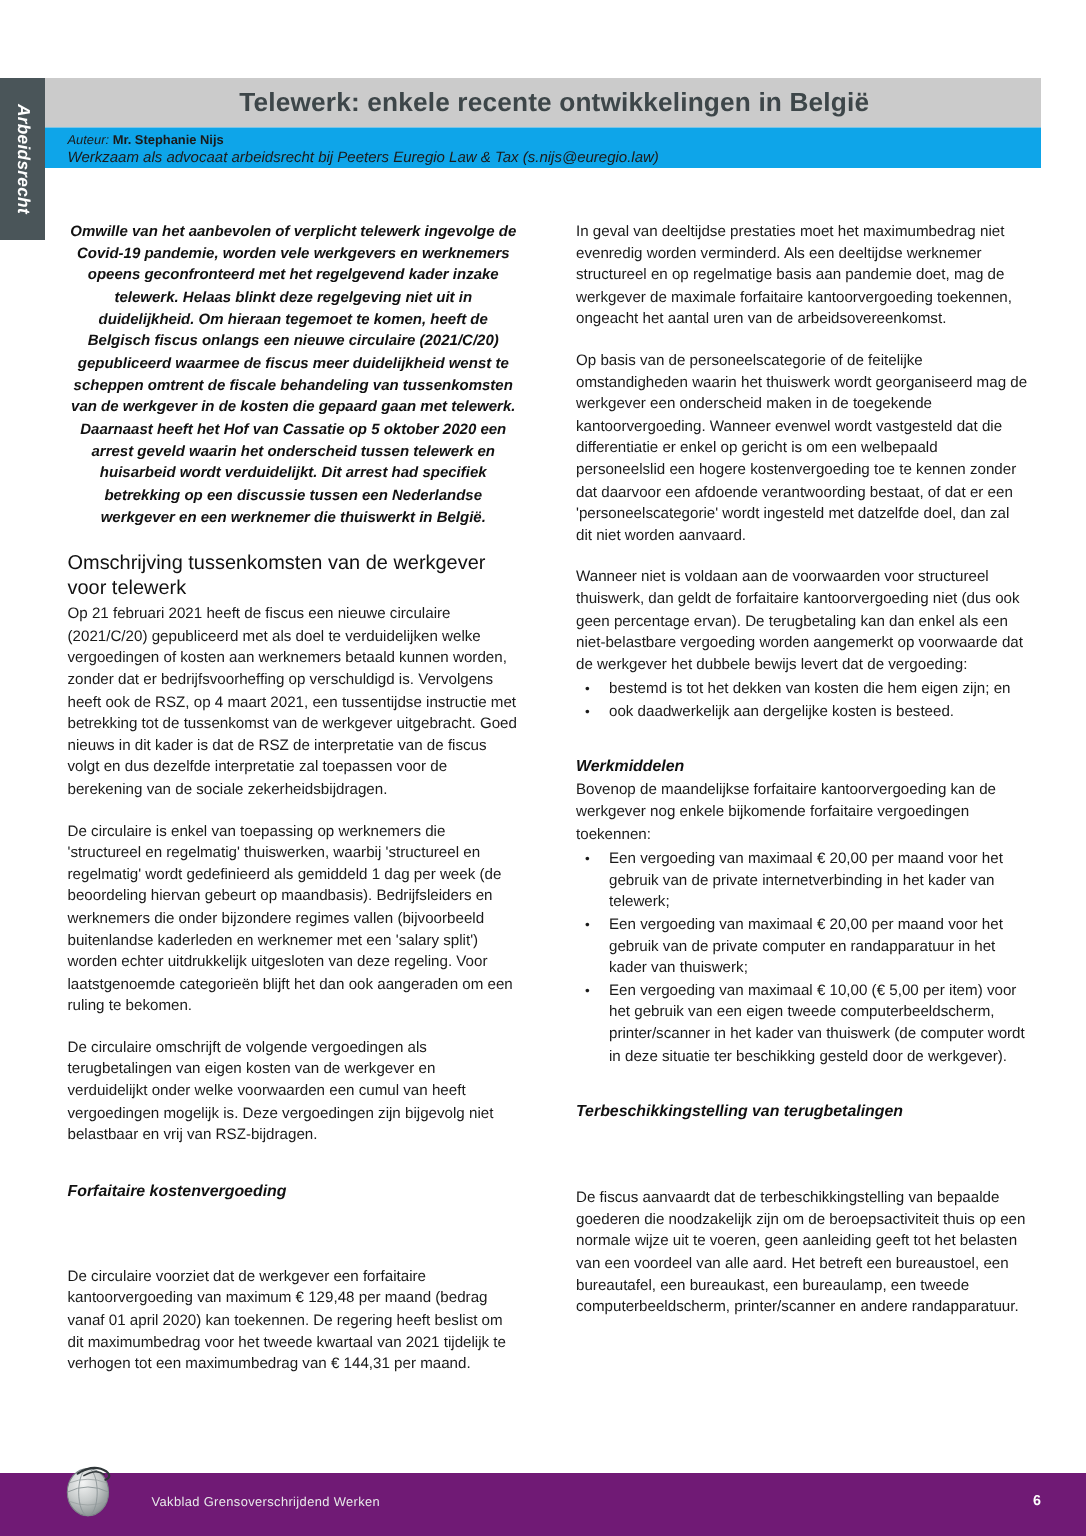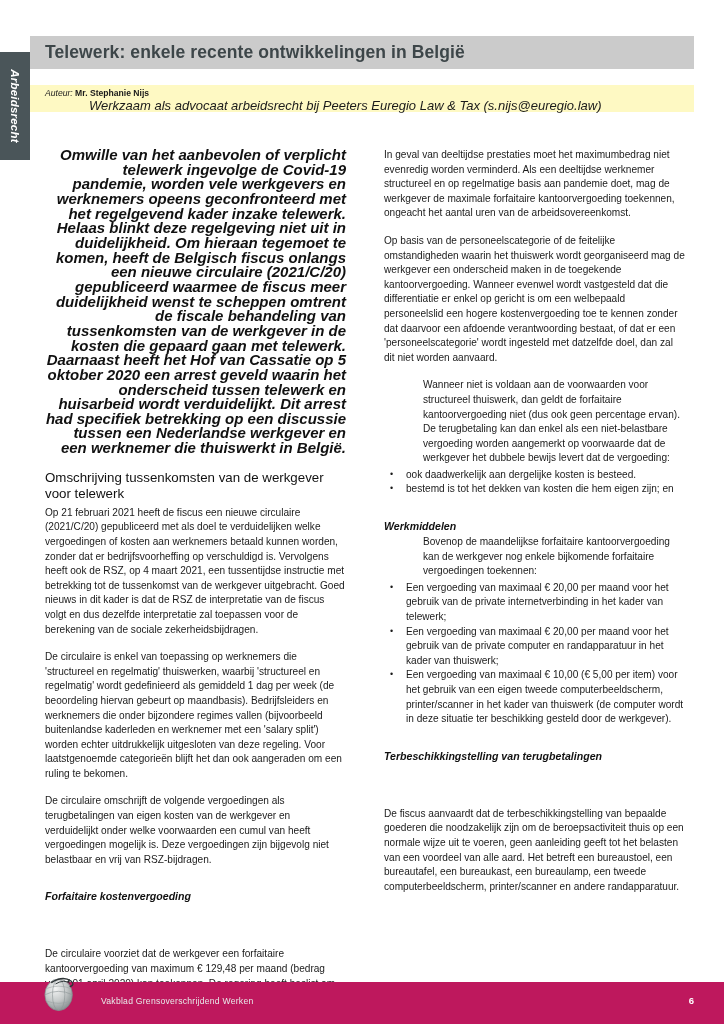--- a/index.html
+++ b/index.html
@@ -41,88 +41,88 @@
     font-size: 11.5px;
     font-weight: bold;
     font-style: italic;
     letter-spacing: 0.2px;
   }
 
   
   .header-title-bar {
     position: absolute;
     left: 30px;
-    top: 36px;
+    top: 52px;
     width: 664px;
     height: 33px;
     background: #cbcbcb;
     display: flex;
     align-items: center;
+    justify-content: center;
   }
   .header-title {
     margin-left: 15px;
     font-size: 17.5px;
     font-weight: bold;
     color: #3d4649;
     letter-spacing: 0.1px;
   }
   .header-author-bar {
     position: absolute;
     left: 30px;
     top: 85px;
     width: 664px;
     height: 27px;
-    background: #fef9c3;
+    background: #0ea5e9;
     padding-left: 15px;
     box-sizing: border-box;
     padding-top: 3px;
   }
   .author-line {
     font-size: 8.6px;
     color: #1a1a1a;
     line-height: 11.5px;
   }
   .author-label {
     font-style: italic;
   }
   .author-name {
     font-weight: bold;
   }
   .author-role {
-    font-size: 13px;
+    font-size: 10px;
     font-style: italic;
     color: #1a1a1a;
     line-height: 11.5px;
-    margin-left: 44px;
   }
 
   
   .columns {
     position: absolute;
     left: 45px;
     top: 148px;
     width: 640px;
     display: flex;
     gap: 38px;
   }
   .col {
     width: 301px;
   }
 
   p, ul {
     margin: 0;
   }
 
   .lead {
-    font-size: 15px;
+    font-size: 10px;
     line-height: 14.65px;
     font-weight: bold;
     font-style: italic;
     color: #111111;
-    text-align: right;
+    text-align: center;
     margin-bottom: 13px;
   }
 
   .h2 {
     font-size: 13.3px;
     font-weight: normal;
     line-height: 16.5px;
     color: #111111;
     margin-top: 14px;
     margin-bottom: 3px;
@@ -139,21 +139,21 @@
   }
 
   .body-p {
     font-size: 10.1px;
     line-height: 14.6px;
     color: #1a1a1a;
     margin-bottom: 13px;
   }
   .body-p:last-child { margin-bottom: 0; margin-top: 44px; }
 
-  .tight { margin-bottom: 2px; margin-left: 39px; }
+  .tight { margin-bottom: 2px; }
 
   ul.bullets {
     list-style: none;
     padding: 0;
     margin: 0 0 13px 0;
   }
   ul.bullets li {
     font-size: 10.1px;
     line-height: 14.6px;
     color: #1a1a1a;
@@ -170,21 +170,21 @@
     color: #1a1a1a;
   }
 
   
   .footer-bar {
     position: absolute;
     left: 0;
     bottom: 0;
     width: 724px;
     height: 42px;
-    background: #be185d;
+    background: #701a75;
   }
   .footer-text {
     position: absolute;
     left: 101px;
     top: 14px;
     font-size: 8.6px;
     color: #e8eaea;
     letter-spacing: 0.25px;
   }
   .footer-page {
@@ -234,22 +234,22 @@
       <p class="body-p">De circulaire omschrijft de volgende vergoedingen als terugbetalingen van eigen kosten van de werkgever en verduidelijkt onder welke voorwaarden een cumul van heeft vergoedingen mogelijk is. Deze vergoedingen zijn bijgevolg niet belastbaar en vrij van RSZ-bijdragen.</p>
       <h3 class="h3">Forfaitaire kostenvergoeding</h3>
       <p class="body-p">De circulaire voorziet dat de werkgever een forfaitaire kantoorvergoeding van maximum € 129,48 per maand (bedrag vanaf 01 april 2020) kan toekennen. De regering heeft beslist om dit maximumbedrag voor het tweede kwartaal van 2021 tijdelijk te verhogen tot een maximumbedrag van € 144,31 per maand.</p>
     </div>
 
     <div class="col">
       <p class="body-p">In geval van deeltijdse prestaties moet het maximumbedrag niet evenredig worden verminderd. Als een deeltijdse werknemer structureel en op regelmatige basis aan pandemie doet, mag de werkgever de maximale forfaitaire kantoorvergoeding toekennen, ongeacht het aantal uren van de arbeidsovereenkomst.</p>
       <p class="body-p">Op basis van de personeelscategorie of de feitelijke omstandigheden waarin het thuiswerk wordt georganiseerd mag de werkgever een onderscheid maken in de toegekende kantoorvergoeding. Wanneer evenwel wordt vastgesteld dat die differentiatie er enkel op gericht is om een welbepaald personeelslid een hogere kostenvergoeding toe te kennen zonder dat daarvoor een afdoende verantwoording bestaat, of dat er een 'personeelscategorie' wordt ingesteld met datzelfde doel, dan zal dit niet worden aanvaard.</p>
       <p class="body-p tight">Wanneer niet is voldaan aan de voorwaarden voor structureel thuiswerk, dan geldt de forfaitaire kantoorvergoeding niet (dus ook geen percentage ervan). De terugbetaling kan dan enkel als een niet-belastbare vergoeding worden aangemerkt op voorwaarde dat de werkgever het dubbele bewijs levert dat de vergoeding:</p>
       <ul class="bullets">
+        <li>bestemd is tot het dekken van kosten die hem eigen zijn; en</li>
         <li>ook daadwerkelijk aan dergelijke kosten is besteed.</li>
-        <li>bestemd is tot het dekken van kosten die hem eigen zijn; en</li>
       </ul>
       <h3 class="h3">Werkmiddelen</h3>
       <p class="body-p tight">Bovenop de maandelijkse forfaitaire kantoorvergoeding kan de werkgever nog enkele bijkomende forfaitaire vergoedingen toekennen:</p>
       <ul class="bullets">
         <li>Een vergoeding van maximaal € 20,00 per maand voor het gebruik van de private internetverbinding in het kader van telewerk;</li>
         <li>Een vergoeding van maximaal € 20,00 per maand voor het gebruik van de private computer en randapparatuur in het kader van thuiswerk;</li>
         <li>Een vergoeding van maximaal € 10,00 (€ 5,00 per item) voor het gebruik van een eigen tweede computerbeeldscherm, printer/scanner in het kader van thuiswerk (de computer wordt in deze situatie ter beschikking gesteld door de werkgever).</li>
       </ul>
       <h3 class="h3">Terbeschikkingstelling van terugbetalingen</h3>
       <p class="body-p">De fiscus aanvaardt dat de terbeschikkingstelling van bepaalde goederen die noodzakelijk zijn om de beroepsactiviteit thuis op een normale wijze uit te voeren, geen aanleiding geeft tot het belasten van een voordeel van alle aard. Het betreft een bureaustoel, een bureautafel, een bureaukast, een bureaulamp, een tweede computerbeeldscherm, printer/scanner en andere randapparatuur.</p>

